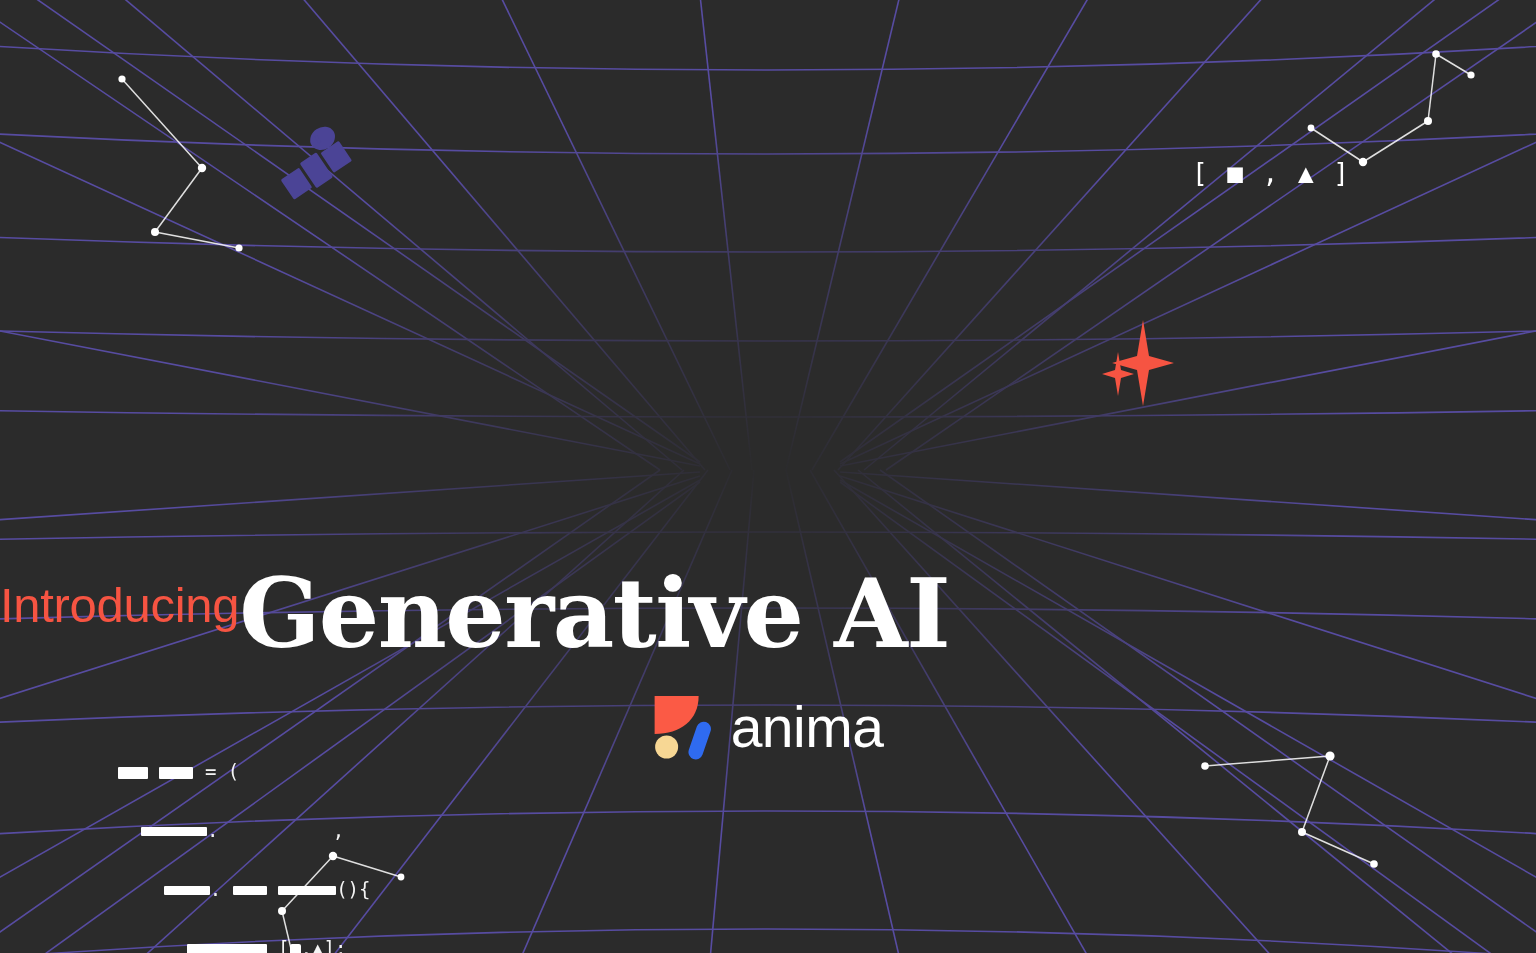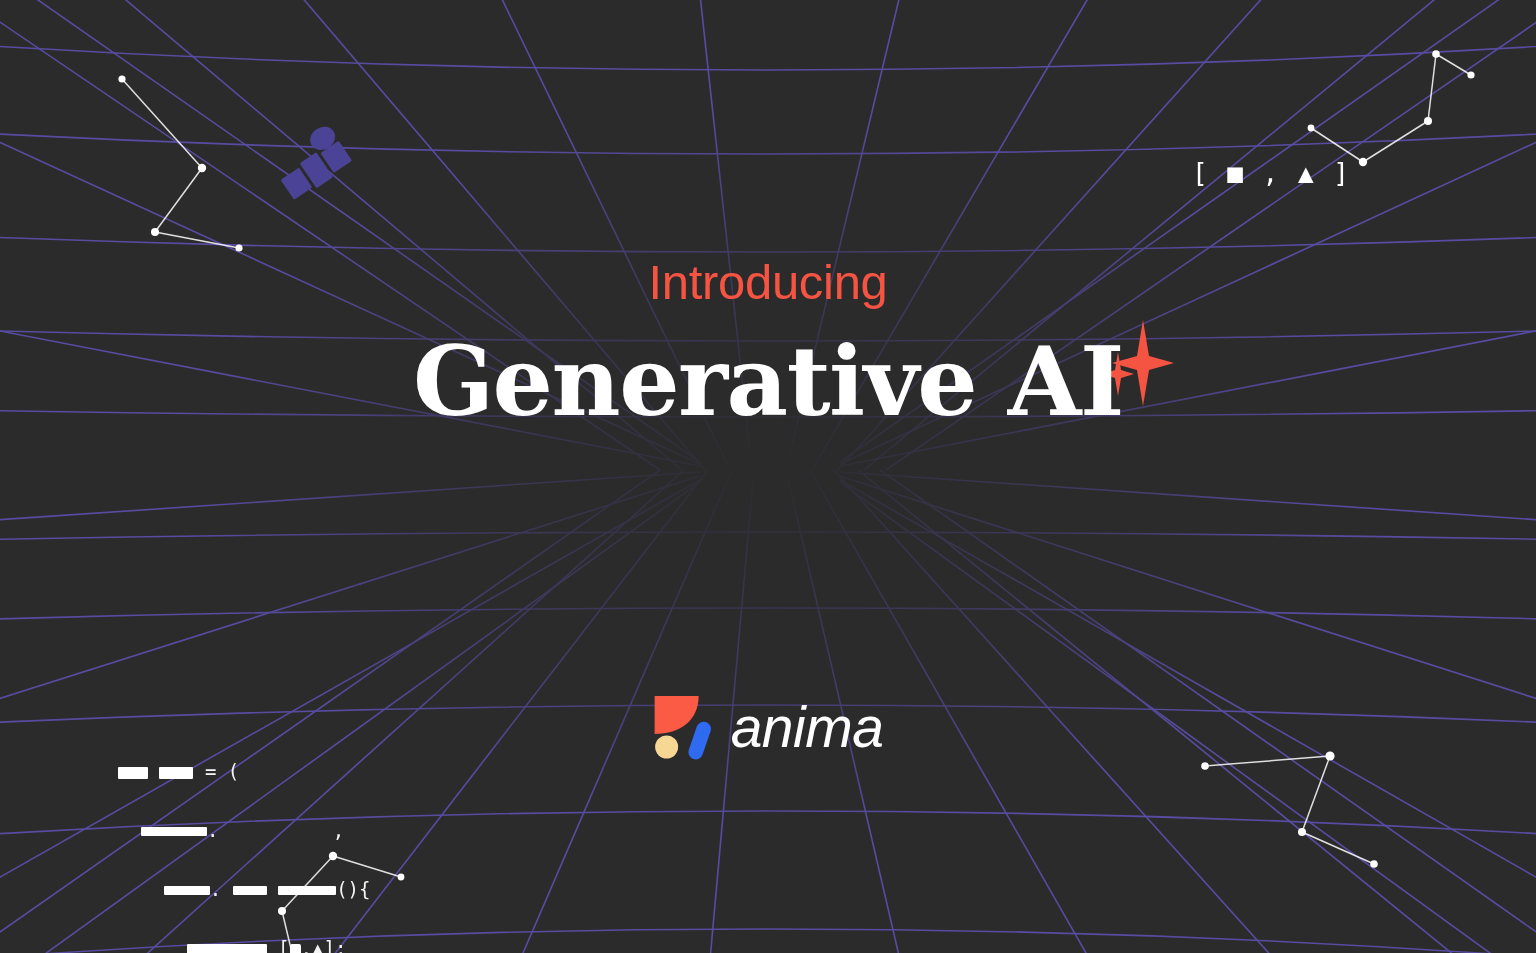--- a/index.html
+++ b/index.html
@@ -37,21 +37,21 @@
     width:1536px;
     height:953px;
     pointer-events:none;
   }
 
   
   #hero {
     position:absolute;
     inset:0;
     display:flex;
-    flex-direction:column;
+    flex-direction:row;
     align-items:center;
     justify-content:flex-start;
     padding-top:258px;
     border-radius:10px;
   }
 
   #eyebrow {
     font-family:"Liberation Sans", sans-serif;
     font-size:49px;
     font-weight:400;
@@ -85,21 +85,20 @@
     gap:16px;
   }
   #logo-mark { display:block; width:62px; height:66px; }
   #logo-wordmark {
     font-family:"Liberation Sans", sans-serif;
     font-size:57px;
     font-weight:400;
     letter-spacing:-0.5px;
     line-height:1;
     color:#ffffff;
-    font-style:italic;
   }
 
   
   .code-snippet {
     position:absolute;
     font-family:"DejaVu Sans Mono", monospace;
     color:#ffffff;
     white-space:pre;
     line-height:1.55;
   }

